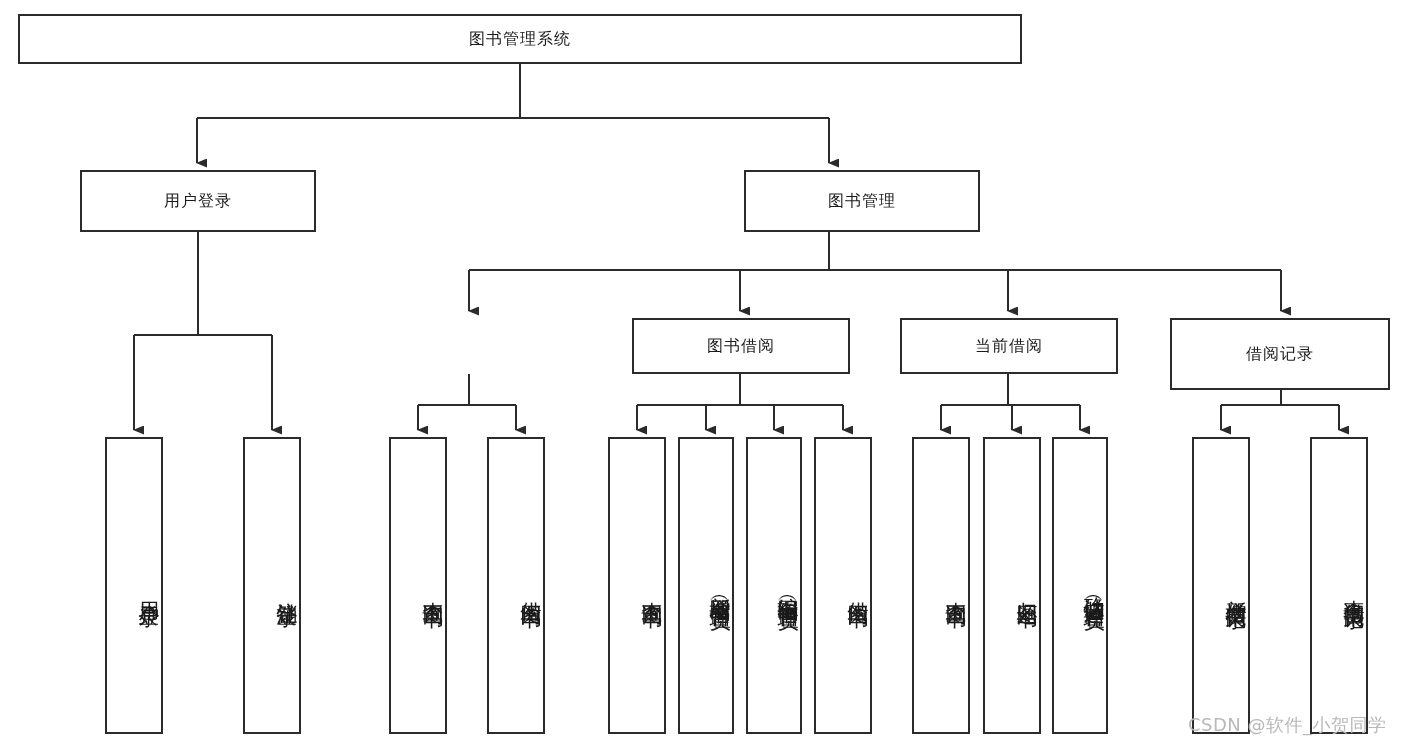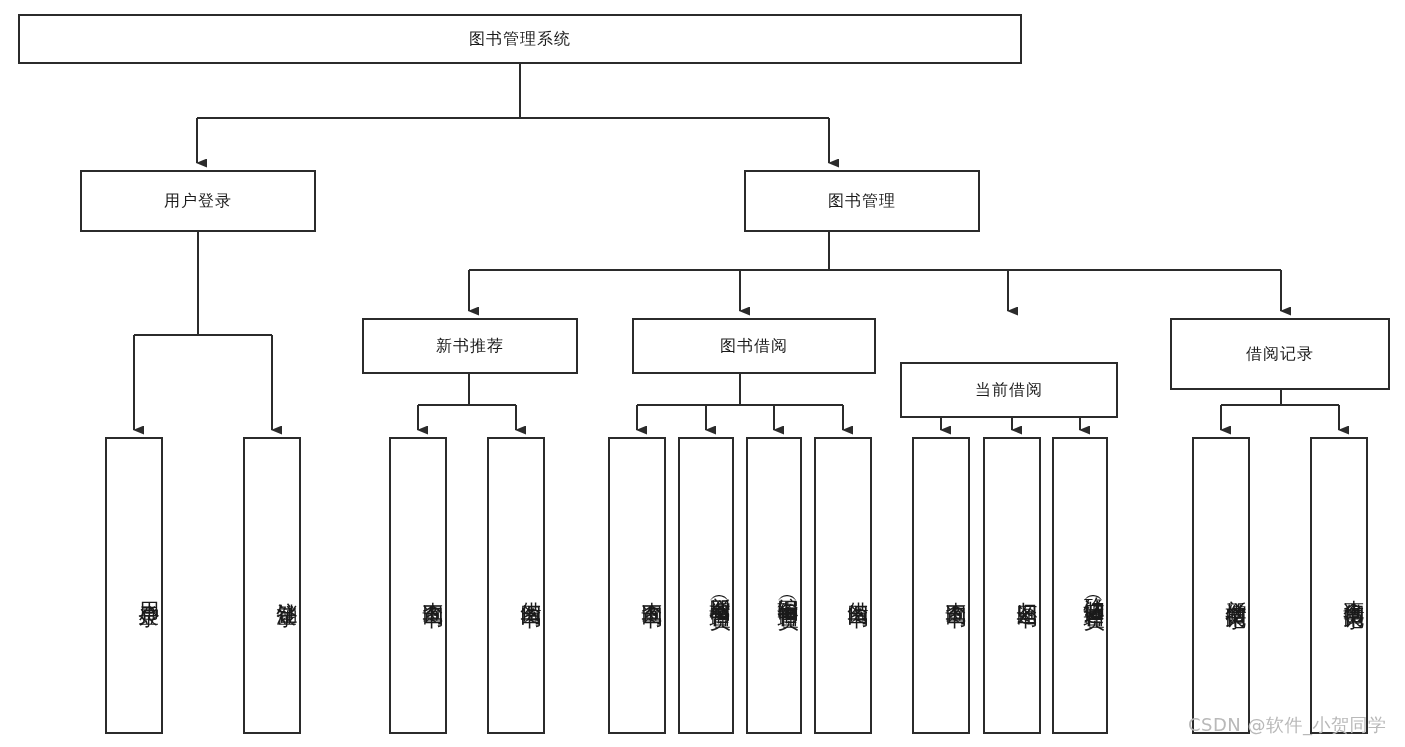--- a/index.html
+++ b/index.html
@@ -113,23 +113,22 @@
       <path d="M 1221 405 L 1221 430" marker-end="url(#arrowhead)"></path>
       <path d="M 1339 405 L 1339 430" marker-end="url(#arrowhead)"></path>
     </g>
   </svg>
 
   <div class="node node-h" id="node-root" style="left: 18px; top: 14px; width: 1004px; height: 50px;">图书管理系统</div>
 
   <div class="node node-h" id="node-l1-0" style="left: 80px; top: 170px; width: 236px; height: 62px;">用户登录</div>
   <div class="node node-h" id="node-l1-1" style="left: 711px; top: 170px; width: 236px; height: 62px; margin-left: 33px;">图书管理</div>
 
-  <div class="node node-h" id="node-l2-0" style="left: 362px; top: 318px; width: 216px; height: 56px;">新书推荐</div>
-  <div class="node node-h" id="node-l2-1" style="left: 632px; top: 318px; width: 244px; height: 56px;">图书借阅</div>
-  <div class="node node-h" id="node-l2-2" style="left: 900px; top: 318px; width: 218px; height: 56px; margin-top: 44px;">当前借阅</div>
+  <div class="node node-h" id="node-l2-1" style="left: 632px; top: 318px; width: 218px; height: 56px;">图书借阅</div>
+  <div class="node node-h" id="node-l2-2" style="left: 900px; top: 318px; width: 218px; height: 56px;">当前借阅</div>
   <div class="node node-h" id="node-l2-3" style="left: 1170px; top: 318px; width: 220px; height: 72px;">借阅记录</div>
 
   <div class="node node-v" id="node-leaf-0" style="left: 105px; top: 437px; width: 58px; height: 297px;">用户登录</div>
   <div class="node node-v" id="node-leaf-1" style="left: 243px; top: 437px; width: 58px; height: 297px;">注销登录</div>
   <div class="node node-v" id="node-leaf-2" style="left: 389px; top: 437px; width: 58px; height: 297px;">查询图书</div>
   <div class="node node-v" id="node-leaf-3" style="left: 487px; top: 437px; width: 58px; height: 297px;">借阅图书</div>
   <div class="node node-v" id="node-leaf-4" style="left: 608px; top: 437px; width: 58px; height: 297px;">查询图书</div>
   <div class="node node-v" id="node-leaf-5" style="left: 678px; top: 437px; width: 56px; height: 297px;">新增图书（管理员）</div>
   <div class="node node-v" id="node-leaf-6" style="left: 746px; top: 437px; width: 56px; height: 297px;">编辑图书（管理员）</div>
   <div class="node node-v" id="node-leaf-7" style="left: 814px; top: 437px; width: 58px; height: 297px;">借阅图书</div>

